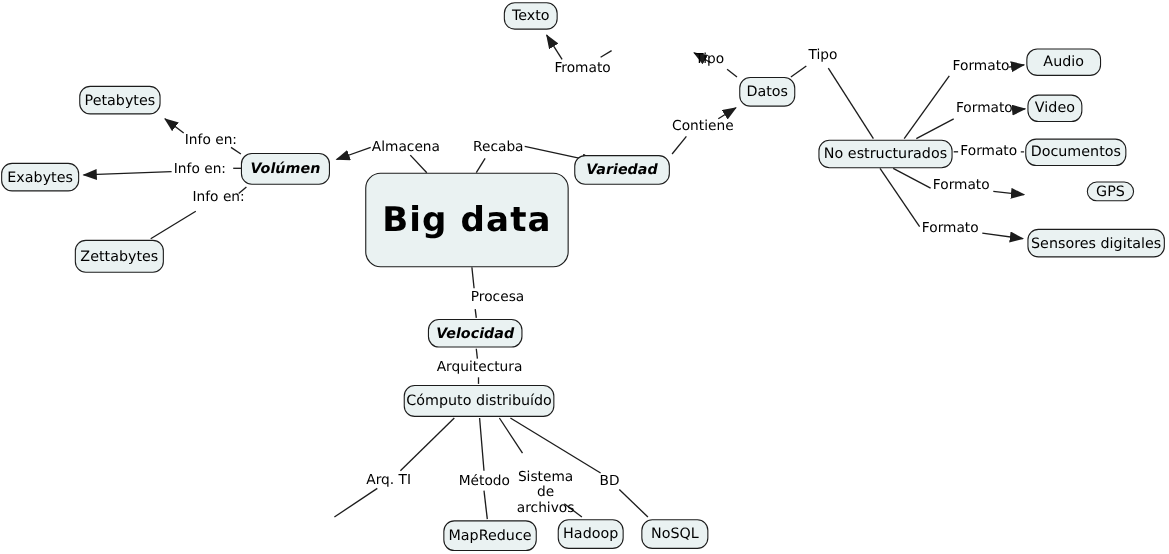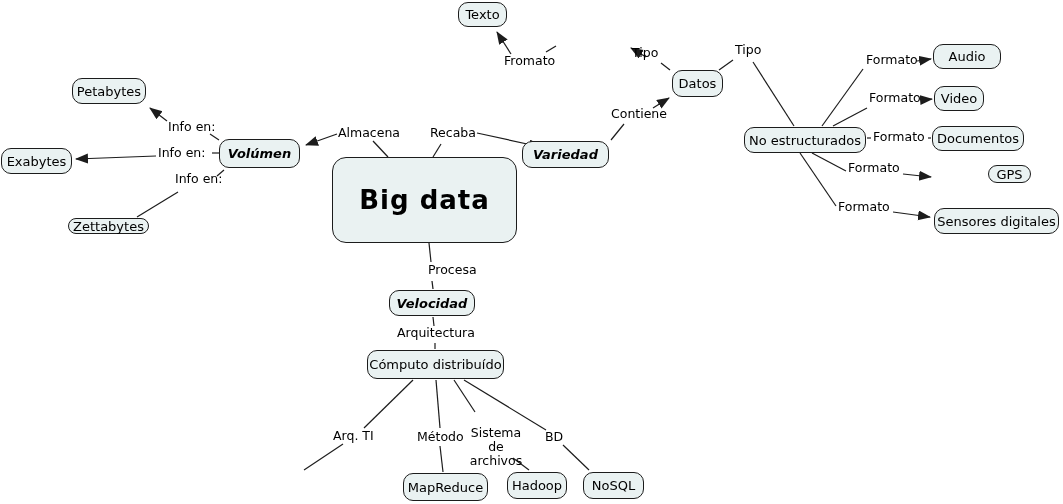--- a/index.html
+++ b/index.html
@@ -14,21 +14,21 @@
   .node{
     position:absolute;box-sizing:border-box;
     background:var(--node-fill,#eaf2f2);
     border:1.2px solid var(--node-border,#1c1c1c);
     border-radius:10px;
     display:flex;align-items:center;justify-content:center;
     font-size:13px;color:var(--text,#000);
     white-space:nowrap;line-height:1;
   }
   .v-node{font-weight:bold;font-style:italic;}
-  .main-node{border-radius:14px;font-weight:bold;font-size:26px;letter-spacing:1px;}
+  .main-node{border-radius:14px;font-weight:bold;font-size:31px;letter-spacing:1px;}
   .lbl{
     position:absolute;font-size:12.5px;color:var(--text,#000);
     white-space:nowrap;line-height:1.1;
   }
   .lbl.multiline{white-space:pre-line;text-align:center;line-height:14px;margin-top:12px;}
 </style>
 </head>
 <body>
 
 <div id="canvas">
@@ -94,21 +94,21 @@
   </svg>
 
   <div class="node main-node" style="left:332px;top:157px;width:185px;height:86px;">Big data</div>
 
   <div class="node v-node" style="left:219px;top:139px;width:81px;height:29px;">Volúmen</div>
   <div class="node v-node" style="left:522px;top:141px;width:87px;height:27px;">Variedad</div>
   <div class="node v-node" style="left:389px;top:290px;width:86px;height:26px;">Velocidad</div>
 
   <div class="node" style="left:72px;top:78px;width:74px;height:26px;">Petabytes</div>
   <div class="node" style="left:1px;top:148px;width:71px;height:26px;">Exabytes</div>
-  <div class="node" style="left:68px;top:218px;width:81px;height:16px;">Zettabytes</div>
+  <div class="node" style="left:68px;top:218px;width:81px;height:30px;">Zettabytes</div>
 
   <div class="node" style="left:458px;top:2px;width:49px;height:25px;">Texto</div>
   <div class="node" style="left:672px;top:70px;width:51px;height:27px;">Datos</div>
   <div class="node" style="left:744px;top:127px;width:122px;height:26px;">No estructurados</div>
 
   <div class="node" style="left:933px;top:44px;width:68px;height:25px;">Audio</div>
   <div class="node" style="left:934px;top:86px;width:50px;height:25px;">Video</div>
   <div class="node" style="left:932px;top:126px;width:92px;height:25px;">Documentos</div>
   <div class="node" style="left:960px;top:165px;width:43px;height:18px;margin-left:28px;">GPS</div>
   <div class="node" style="left:367px;top:350px;width:137px;height:29px;">Cómputo distribuído</div>

